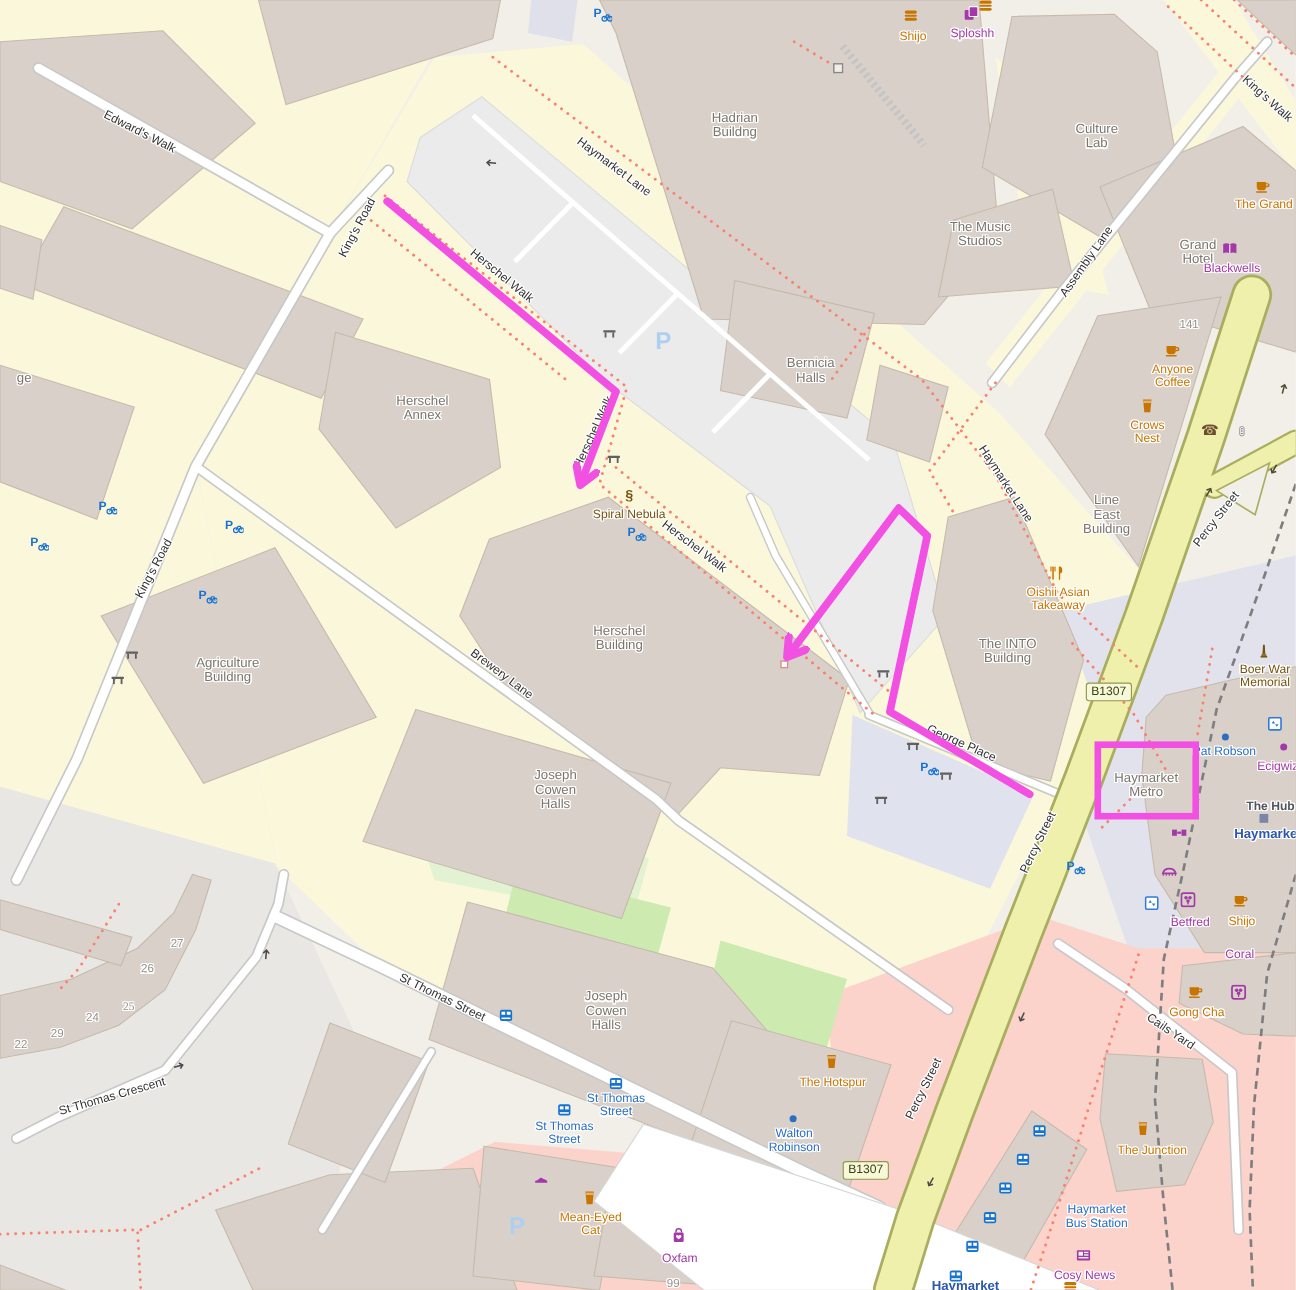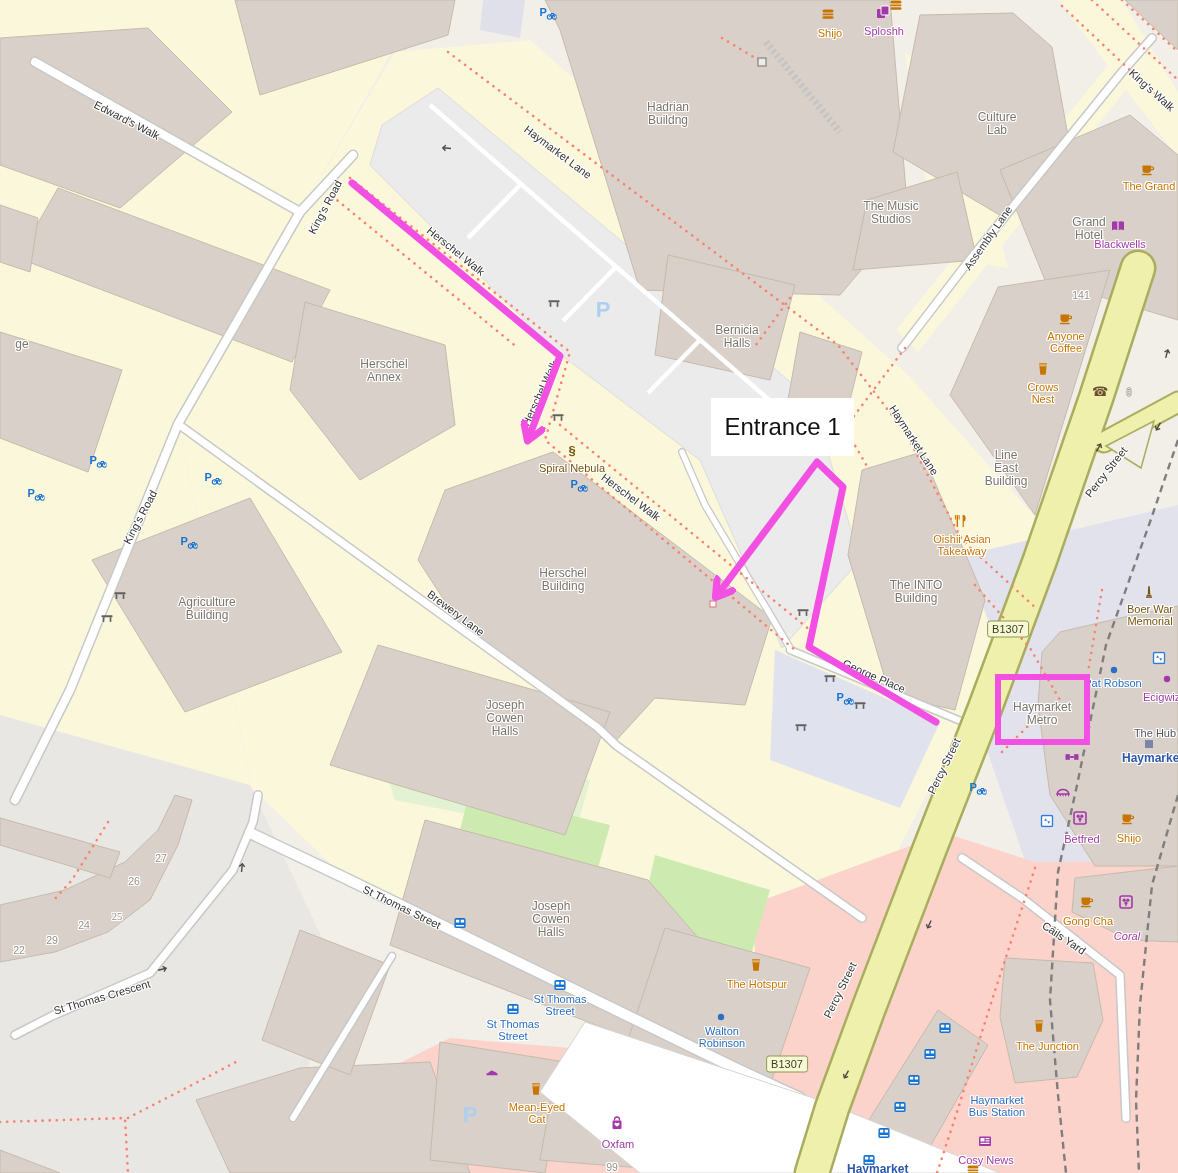--- a/index.html
+++ b/index.html
@@ -261,36 +261,36 @@
       <div class="lbl poi-lbl cat-brown" style="left: 1150px; top: 615px; transform: translate(-50%, -50%);">
         <div>Boer War</div>
         <div>Memorial</div>
       </div>
       <div class="lbl poi-lbl cat-blue" style="left: 1113px; top: 683px; transform: translate(-50%, -50%);">
         <div>Pat Robson</div>
       </div>
       <div class="lbl poi-lbl cat-purple" style="left: 1143px; top: 697px; transform: translate(0px, -50%);">
         <div>Ecigwizard</div>
       </div>
-      <div class="lbl poi-lbl cat-slate" style="left: 1155px; top: 733px; transform: translate(-50%, -50%);">
+      <div class="lbl poi-lbl cat-slate" style="left: 1155px; top: 733px; transform: translate(-50%, -50%); font-weight: bold;">
         <div>The Hub</div>
       </div>
       <div class="lbl poi-lbl cat-station" style="left: 1122px; top: 758px; transform: translate(0px, -50%);">
         <div>Haymarket</div>
       </div>
       <div class="lbl poi-lbl cat-purple" style="left: 1082px; top: 839px; transform: translate(-50%, -50%);">
         <div>Betfred</div>
       </div>
       <div class="lbl poi-lbl cat-orange" style="left: 1129px; top: 838px; transform: translate(-50%, -50%);">
         <div>Shijo</div>
       </div>
       <div class="lbl poi-lbl cat-orange" style="left: 1088px; top: 921px; transform: translate(-50%, -50%);">
         <div>Gong Cha</div>
       </div>
-      <div class="lbl poi-lbl cat-purple" style="left: 1127px; top: 936px; transform: translate(-50%, -50%); font-style: italic;">
+      <div class="lbl poi-lbl cat-purple" style="left: 1127px; top: 868px; transform: translate(-50%, -50%);">
         <div>Coral</div>
       </div>
       <div class="lbl poi-lbl cat-orange" style="left: 757px; top: 984px; transform: translate(-50%, -50%);">
         <div>The Hotspur</div>
       </div>
       <div class="lbl poi-lbl cat-blue" style="left: 722px; top: 1037px; transform: translate(-50%, -50%);">
         <div>Walton</div>
         <div>Robinson</div>
       </div>
       <div class="lbl poi-lbl cat-orange" style="left: 537px; top: 1113px; transform: translate(-50%, -50%);">
@@ -785,16 +785,13 @@
     <defs>
       <marker id="arrowhead" viewBox="0 0 12 12" refX="7" refY="6" markerWidth="3.6" markerHeight="3.6" orient="auto">
         <path d="M1 1 L9 6 L1 11" fill="none" stroke="#f150e2" stroke-width="3.4" stroke-linecap="round" stroke-linejoin="round"></path>
       </marker>
     </defs>
   <polyline points="352,183 560,356 529,437" fill="none" stroke="#f150e2" stroke-width="7" stroke-linejoin="round" stroke-linecap="round" marker-end="url(#arrowhead)"></polyline>
       <polyline points="936,722 809,647 843,487 817,462 718,594" fill="none" stroke="#f150e2" stroke-width="7" stroke-linejoin="round" stroke-linecap="round" marker-end="url(#arrowhead)"></polyline>
       <rect x="998" y="677" width="89" height="65" fill="none" stroke="#f150e2" stroke-width="6"></rect>
     </svg>
 
-  <div class="callout" style="left:711px;top:398px;width:143px;height:58px">
-    <span>Entrance 1</span>
-  </div>
 </div>
 
 </body></html>

